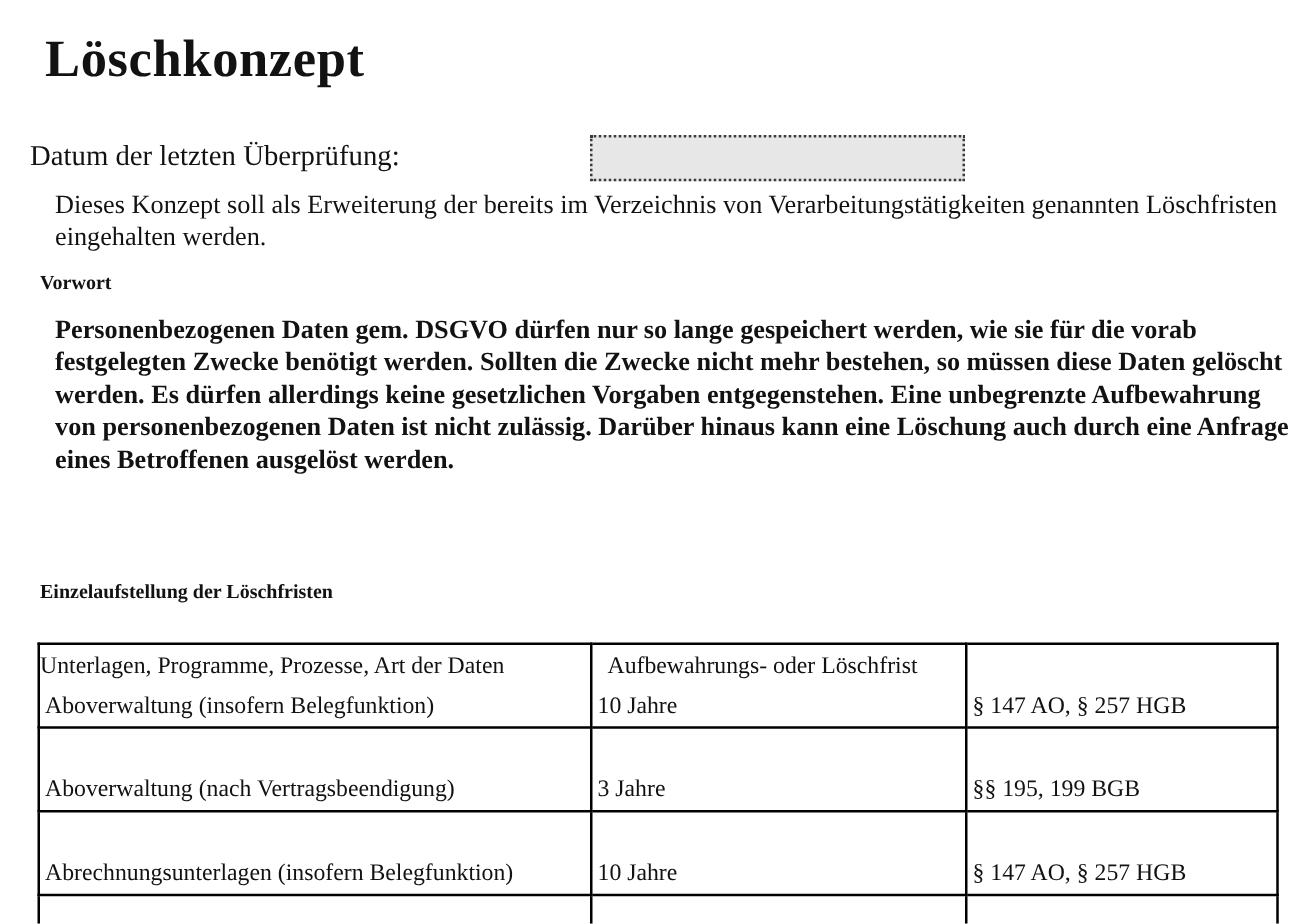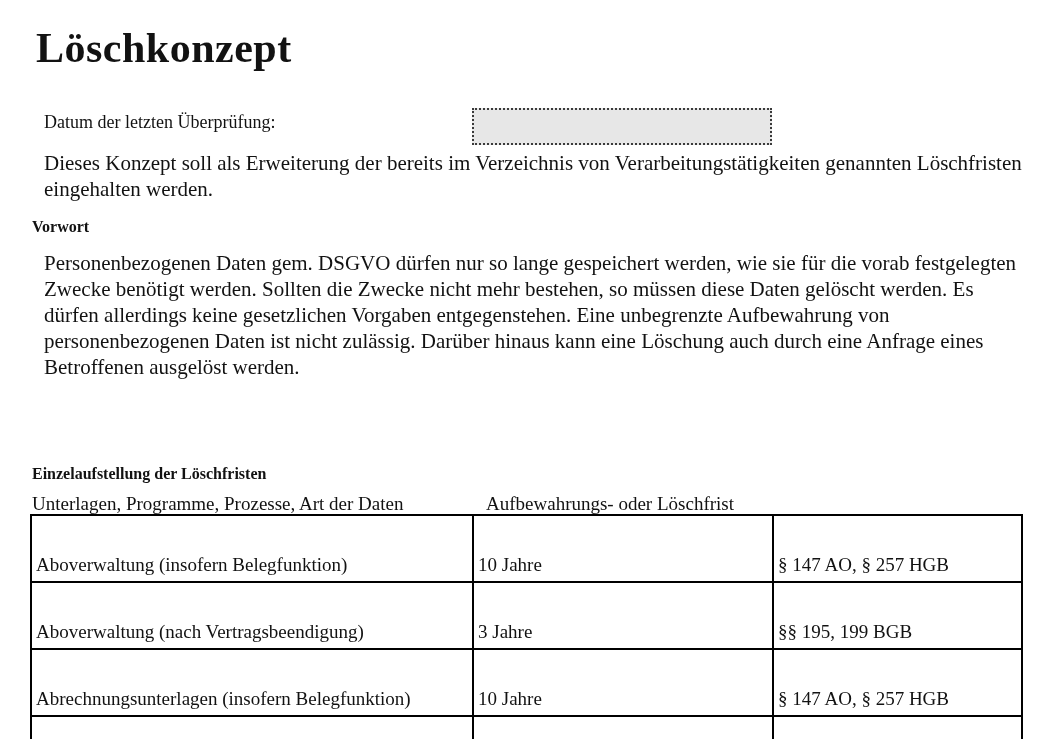--- a/index.html
+++ b/index.html
@@ -15,59 +15,59 @@
   }
   .doc-title {
     position: absolute;
     left: 36px; top: 24px;
     font-size: 42px;
     font-weight: bold;
     letter-spacing: 0.5px;
   }
   .date-label {
     position: absolute;
-    left: 44px; top: 112px;
-    font-size: 18px;
+    left: 24px; top: 112px;
+    font-size: 23px;
   }
   .date-box {
     position: absolute;
     left: 472px; top: 108px;
     width: 300px; height: 37px;
     background: #e7e7e7;
     border: 2px dotted #3a3a3a;
     font-family: "Liberation Serif", "DejaVu Serif", serif;
     font-size: 18px;
     padding: 2px 6px;
     outline: none;
   }
   .para {
     position: absolute;
     left: 44px;
     width: 988px;
     font-size: 21px;
     line-height: 26px;
   }
   .intro-para { top: 150px; }
-  .vorwort-para { top: 250px; }
+  .vorwort-para { top: 250px; font-weight: bold; }
   .sub-heading {
     position: absolute;
     left: 32px;
     font-size: 16px;
     font-weight: bold;
   }
   .vorwort-heading { top: 218px; }
   .section-heading { top: 465px; }
   .table-headers {
     position: absolute;
     left: 30px; top: 493px;
     width: 991px;
     display: flex;
     font-size: 19px;
   }
-  .th-col { flex: none; }
+  .th-col { flex: none; margin-top: 29px; }
   .th-col.c1 { width: 442px; padding-left: 2px; }
   .th-col.c2 { width: 300px; padding-left: 14px; }
   .th-col.c3 { width: 249px; padding-left: 14px; }
   table.frist-table {
     position: absolute;
     left: 30px; top: 514px;
     width: 991px;
     border-collapse: collapse;
     table-layout: fixed;
     font-size: 19px;

